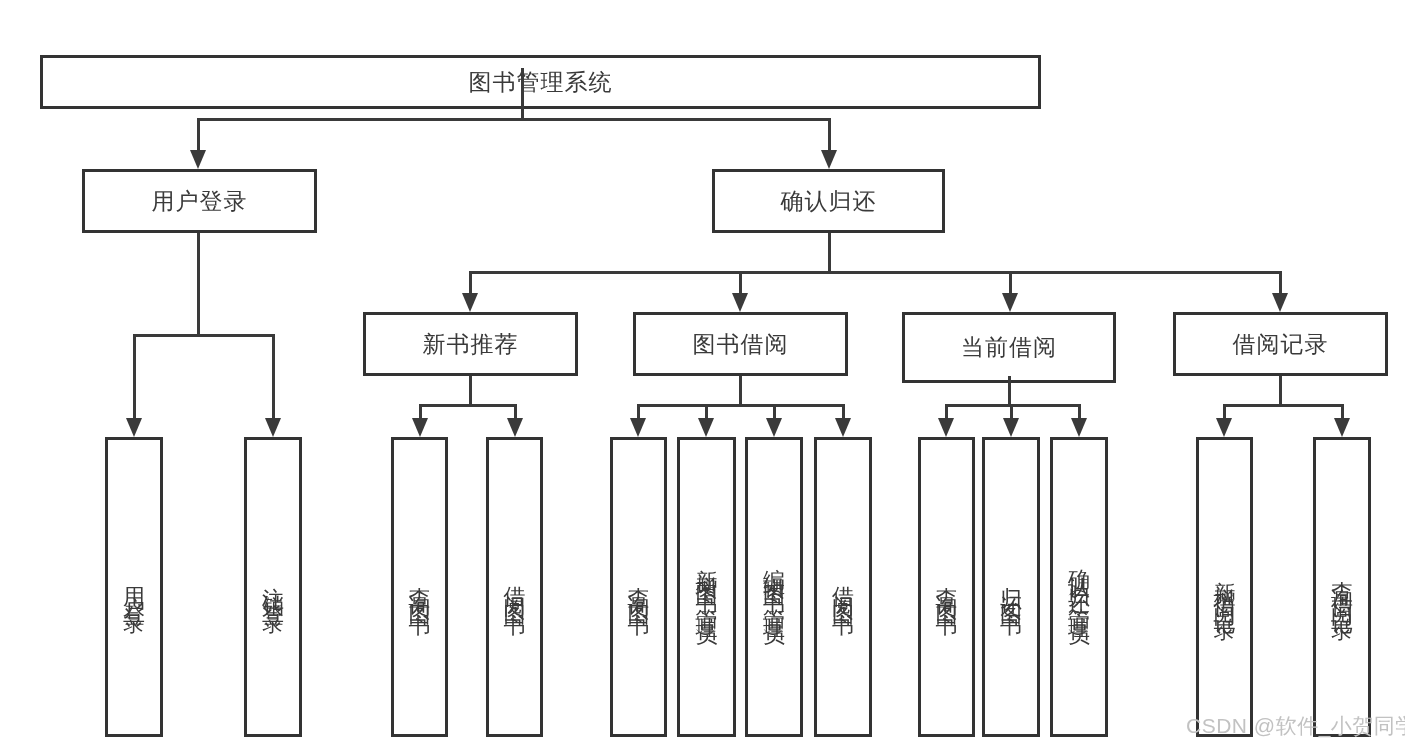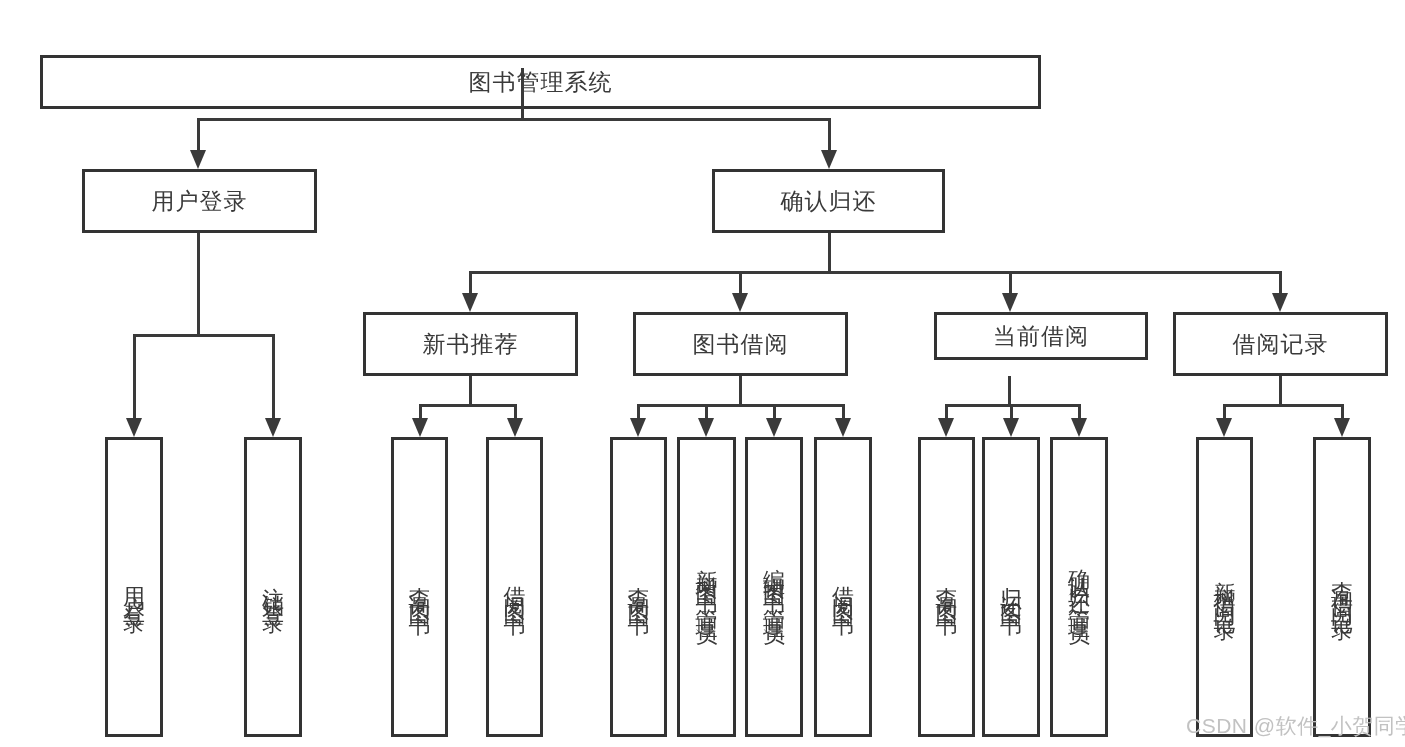--- a/index.html
+++ b/index.html
@@ -97,21 +97,21 @@
   <div class="arrow" style="left:1002px; top:293px;"></div>
   <div class="vline" style="left:1279px; top:271px; height:24px;"></div>
   <div class="arrow" style="left:1272px; top:293px;"></div>
 
   <div class="box" style="left:633px; top:312px; width:215px; height:64px;">
     <span class="label">图书借阅</span>
   </div>
   <div class="box" style="left:363px; top:312px; width:215px; height:64px;">
     <span class="label">新书推荐</span>
   </div>
-  <div class="box" style="left:902px; top:312px; width:214px; height:48px;margin-left:32px;">
+  <div class="box" style="left:902px; top:312px; width:214px; height:71px;">
     <span class="label">当前借阅</span>
   </div>
   <div class="box" style="left:1173px; top:312px; width:215px; height:64px;">
     <span class="label">借阅记录</span>
   </div>
 
   <div class="vline" style="left:469px; top:376px; height:30px;"></div>
   <div class="hline" style="left:419px; top:404px; width:98px;"></div>
   <div class="vline" style="left:419px; top:404px; height:16px;"></div>
   <div class="arrow" style="left:412px; top:418px;"></div>

